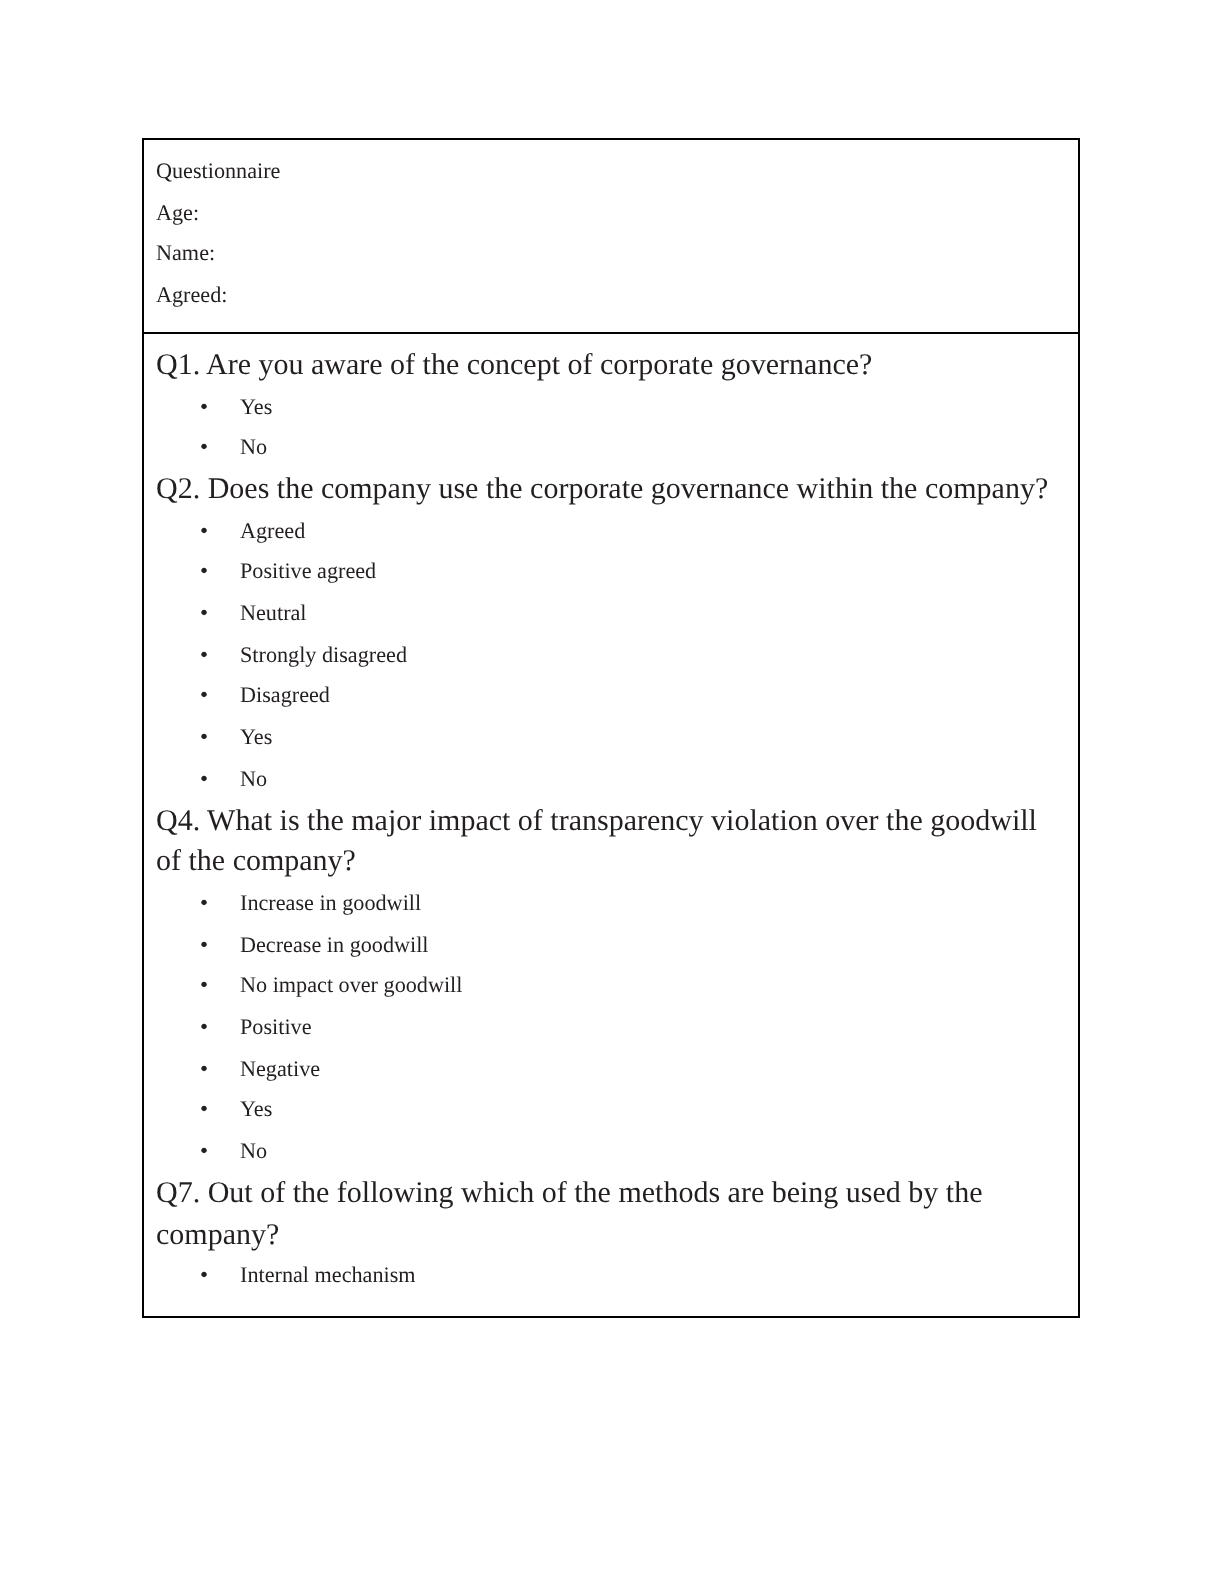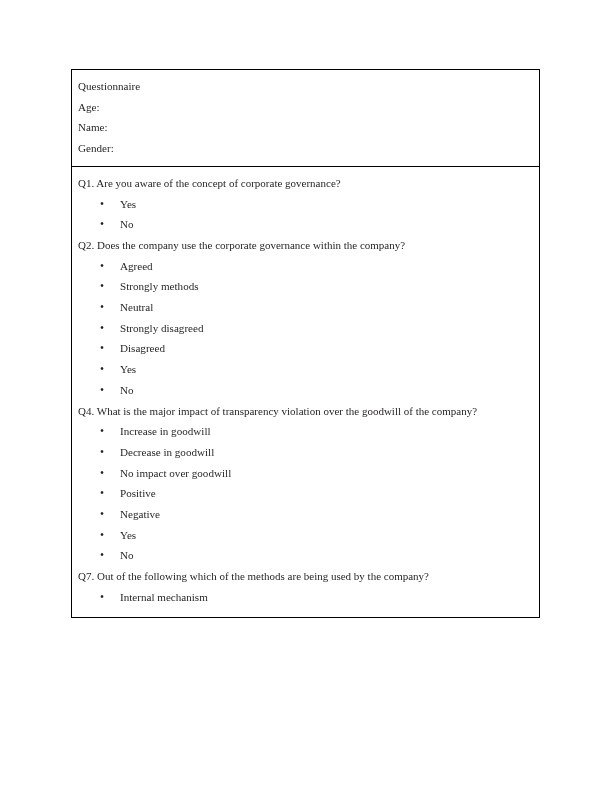--- a/index.html
+++ b/index.html
@@ -40,21 +40,21 @@
   }
   .cell-body {
     padding: 6px 5px 9px 6px;
   }
   .headline {
     font-size: 11.1px;
     line-height: 20.7px;
     margin: 0;
   }
   .question {
-    font-size: 11px;
+    font-size: 15px;
     line-height: 20.7px;
     margin: 0;
     text-align: justify;
     text-justify: inter-word;
     padding-right: 1px;
   }
   .question.nowrapj {
     text-align: left;
   }
   ul.options {
@@ -80,38 +80,38 @@
 </head>
 <body>
 
 <div class="page">
   <div class="qtable">
 
     <div class="qtable-cell cell-header">
       <p class="headline">Questionnaire</p>
       <p class="headline">Age:</p>
       <p class="headline">Name:</p>
-      <p class="headline">Gender:</p>
+      <p class="headline">Agreed:</p>
     </div>
 
     <div class="qtable-cell cell-body">
 
       <div>
         <p class="question nowrapj">Q1. Are you aware of the concept of corporate governance?</p>
         <ul class="options">
           <li><span class="bullet">•</span><span>Yes</span></li>
           <li><span class="bullet">•</span><span>No</span></li>
         </ul>
       </div>
 
       <div>
         <p class="question nowrapj">Q2. Does the company use the corporate governance within the company?</p>
         <ul class="options">
           <li><span class="bullet">•</span><span>Agreed</span></li>
-          <li><span class="bullet">•</span><span>Strongly methods</span></li>
+          <li><span class="bullet">•</span><span>Positive agreed</span></li>
           <li><span class="bullet">•</span><span>Neutral</span></li>
           <li><span class="bullet">•</span><span>Strongly disagreed</span></li>
           <li><span class="bullet">•</span><span>Disagreed</span></li>
         </ul>
       </div>
 
       <div>
         <ul class="options">
           <li><span class="bullet">•</span><span>Yes</span></li>
           <li><span class="bullet">•</span><span>No</span></li>

